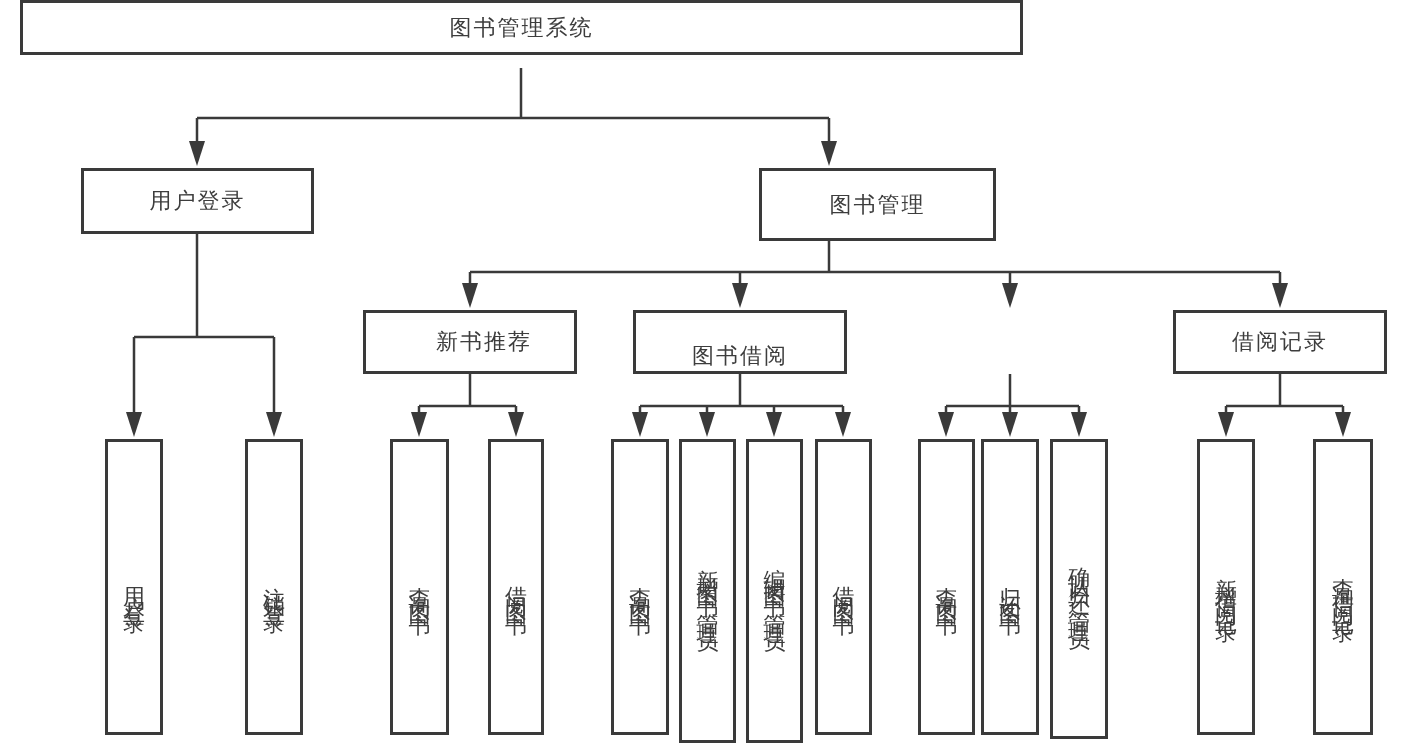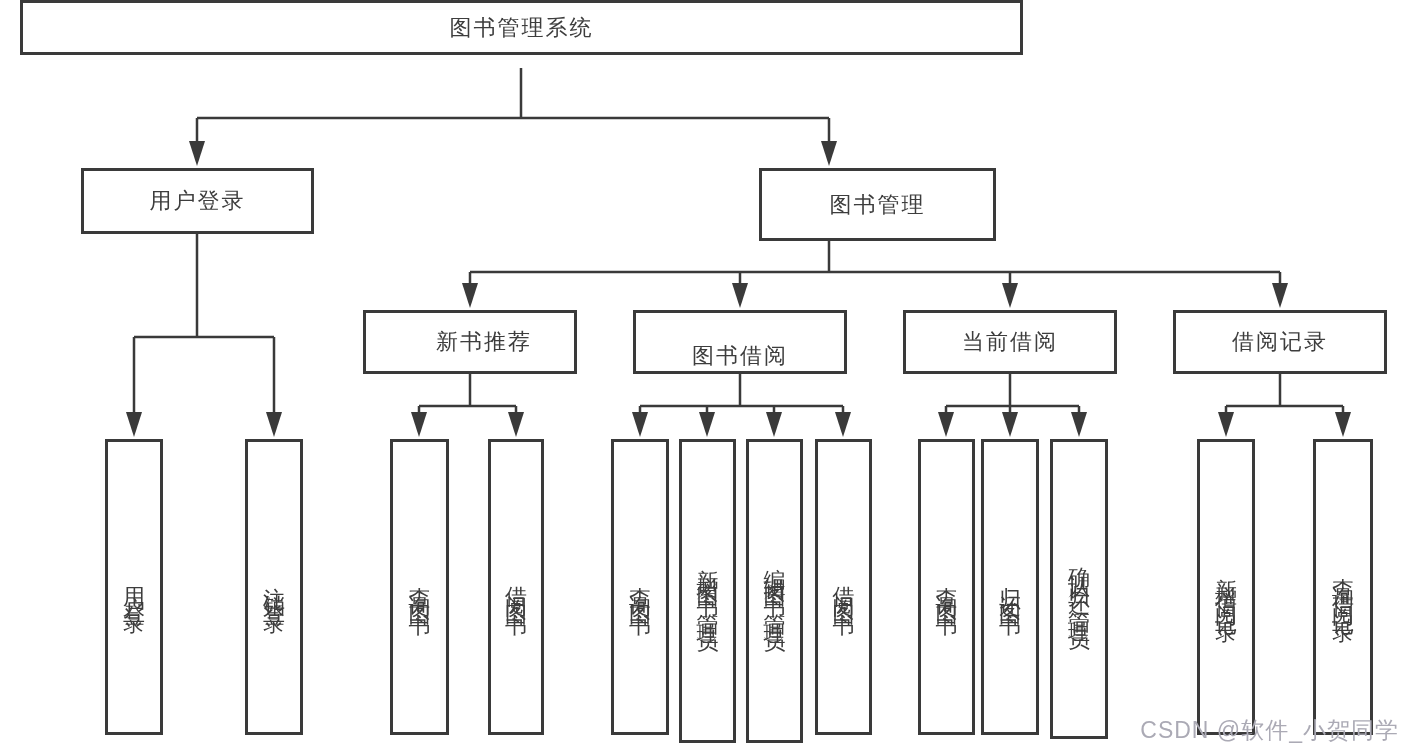--- a/index.html
+++ b/index.html
@@ -95,23 +95,20 @@
   <div class="node" id="n-book-mgmt">
     <span class="h-label">图书管理</span>
   </div>
 
   <div class="node" id="n-mod-0">
     <span class="h-label">新书推荐</span>
   </div>
   <div class="node" id="n-mod-1">
     <span class="h-label">图书借阅</span>
   </div>
-  <div class="node" id="n-mod-2">
-    <span class="h-label">当前借阅</span>
-  </div>
   <div class="node" id="n-mod-3">
     <span class="h-label">借阅记录</span>
   </div>
 
   <div class="node v-node" id="n-leaf-0">
     <span>用户登录</span>
   </div>
   <div class="node v-node" id="n-leaf-1">
     <span>注销登录</span>
   </div>
@@ -142,14 +139,13 @@
   <div class="node v-node" id="n-leaf-10">
     <span>确认归还（管理员）</span>
   </div>
   <div class="node v-node" id="n-leaf-11">
     <span>新增借阅记录</span>
   </div>
   <div class="node v-node" id="n-leaf-12">
     <span>查询借阅记录</span>
   </div>
 
-  <div class="watermark">CSDN @软件_小贺同学</div>
 </div>
 
 </body></html>

